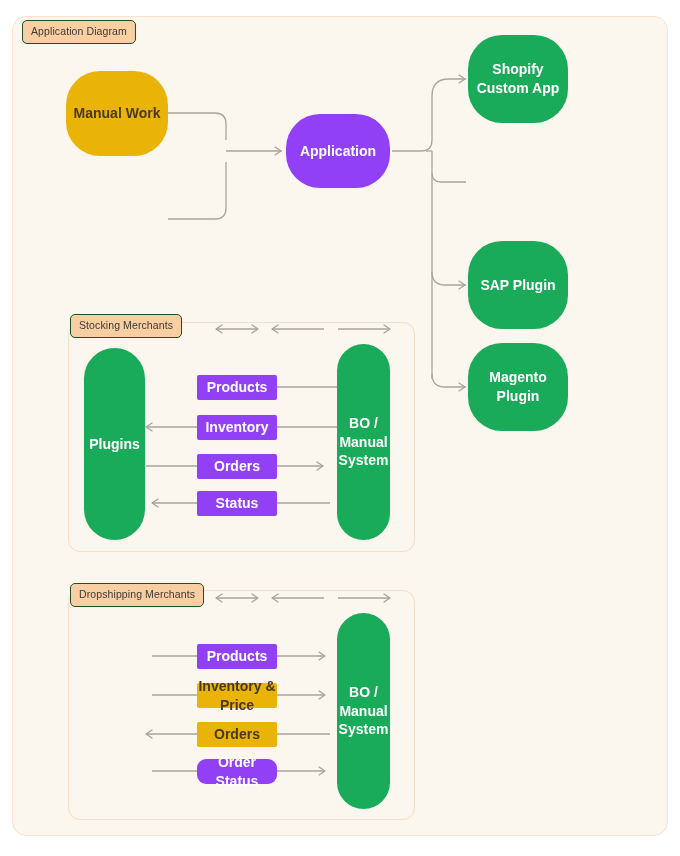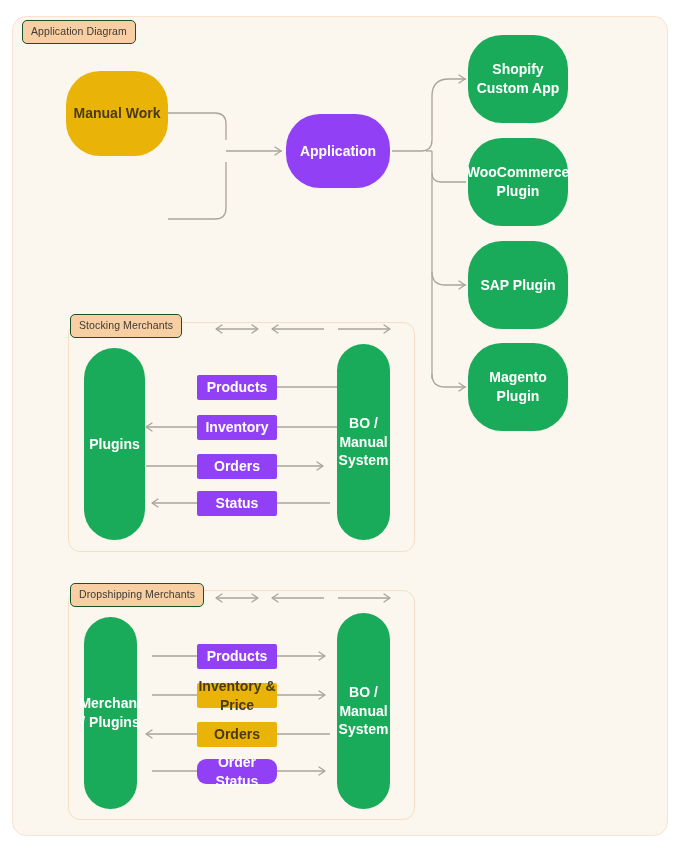--- a/index.html
+++ b/index.html
@@ -157,38 +157,36 @@
   </svg>
 
   <div class="badge" style="left:22px; top:20px;">Application Diagram</div>
 
   <div class="node orange rnd-lg lbl-8" style="left:66px; top:71px; width:102px; height:85px;">Manual Work</div>
 
 
   <div class="node purple rnd-lg lbl-8" style="left:286px; top:114px; width:104px; height:74px;">Application</div>
 
   <div class="node green rnd-lg lbl-8" style="left:468px; top:35px; width:100px; height:88px; padding:0 8px;">Shopify Custom App</div>
-  <div class="node green rnd-lg lbl-8" style="left:468px; top:138px; width:100px; height:88px; padding:0 8px;">WooCommerce Plugin</div>
   <div class="node green rnd-lg lbl-8" style="left:468px; top:241px; width:100px; height:88px; padding:0 8px;text-align:right;">SAP Plugin</div>
   <div class="node green rnd-lg lbl-8" style="left:468px; top:343px; width:100px; height:88px; padding:4px 8px;">Magento Plugin</div>
 
   <div class="group-box" style="left:68px; top:322px; width:347px; height:230px;"></div>
   <div class="badge" style="left:70px; top:314px;">Stocking Merchants</div>
 
   <div class="node green pill lbl-8" style="left:84px; top:348px; width:61px; height:192px;">Plugins</div>
   <div class="node green pill lbl-8" style="left:337px; top:344px; width:53px; height:196px; padding:0 6px;">BO / Manual System</div>
 
   <div class="node purple flat lbl-8" style="left:197px; top:375px; width:80px; height:25px;">Products</div>
   <div class="node purple flat lbl-8" style="left:197px; top:415px; width:80px; height:25px;">Inventory</div>
   <div class="node purple flat lbl-8" style="left:197px; top:454px; width:80px; height:25px;">Orders</div>
   <div class="node purple flat lbl-8" style="left:197px; top:491px; width:80px; height:25px;">Status</div>
 
   <div class="group-box" style="left:68px; top:590px; width:347px; height:230px;"></div>
   <div class="badge" style="left:70px; top:583px;">Dropshipping Merchants</div>
 
-  <div class="node green pill lbl-8" style="left:84px; top:617px; width:53px; height:192px; padding:0 4px;">Merchant / Plugins</div>
   <div class="node green pill lbl-8" style="left:337px; top:613px; width:53px; height:196px; padding:0 6px;">BO / Manual System</div>
 
   <div class="node purple flat lbl-8" style="left:197px; top:644px; width:80px; height:25px;">Products</div>
   <div class="node orange flat lbl-8" style="left:197px; top:683px; width:80px; height:25px;">Inventory &amp; Price</div>
   <div class="node orange flat lbl-8" style="left:197px; top:722px; width:80px; height:25px;">Orders</div>
   <div class="node purple flat lbl-8" style="left:197px; top:759px; width:80px; height:25px;border-radius:9px;">Order Status</div>
 </div>
 
 </body></html>

